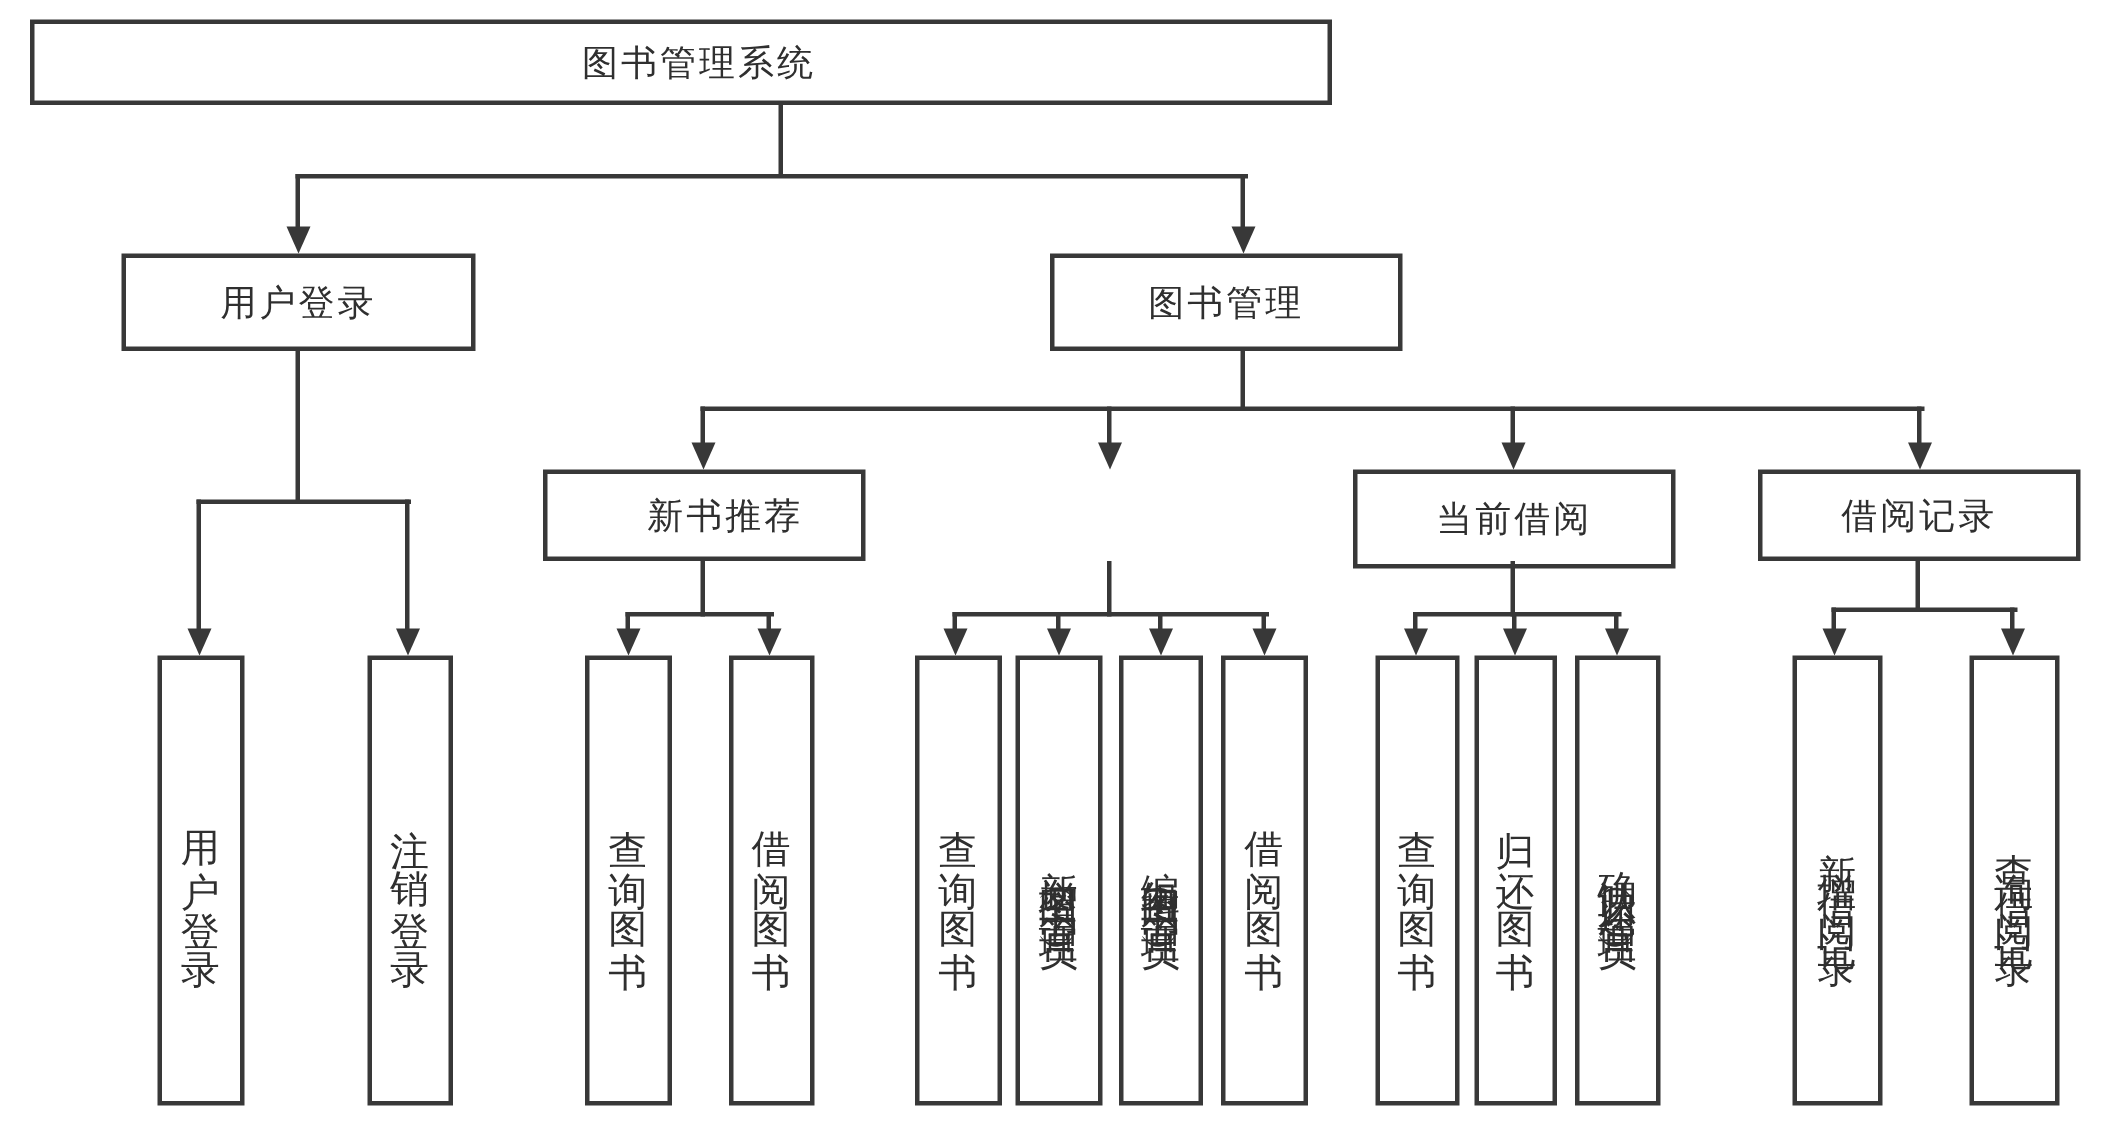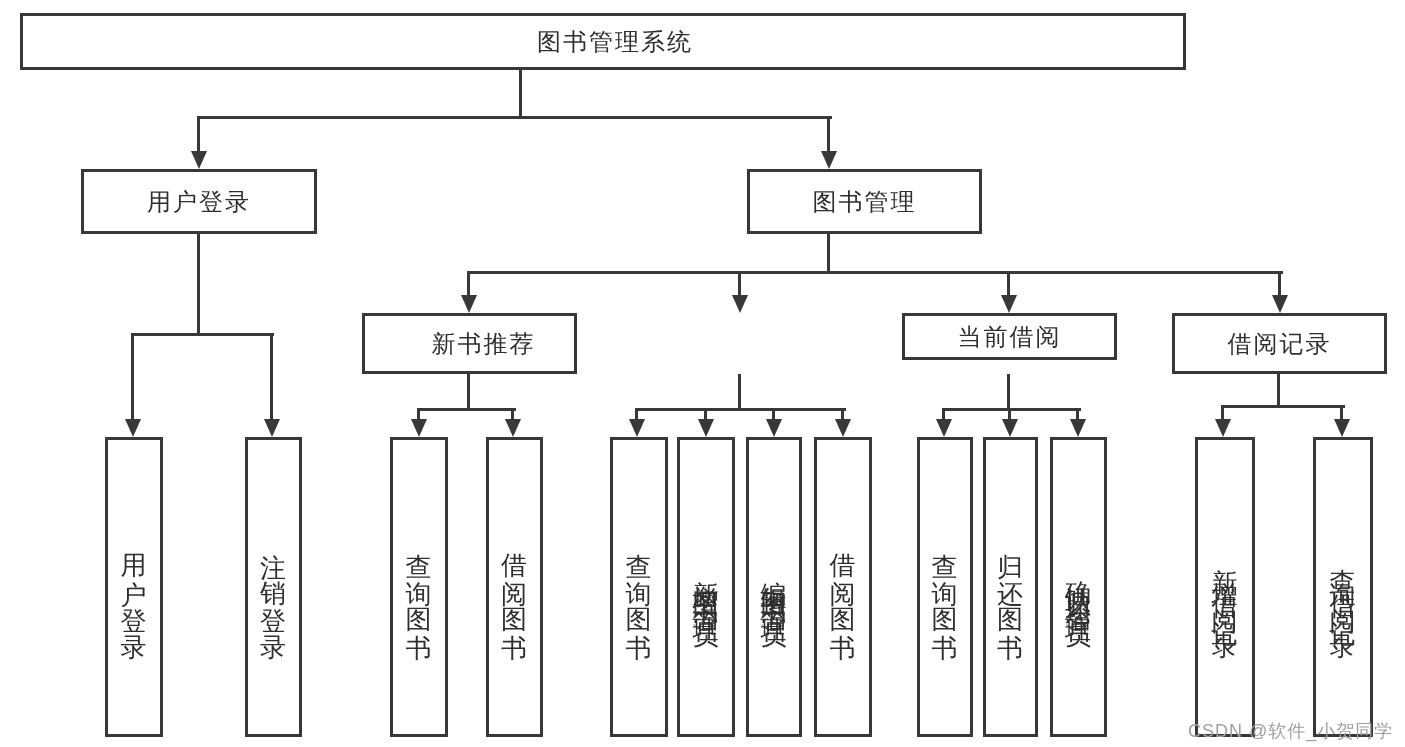--- a/index.html
+++ b/index.html
@@ -28,35 +28,35 @@
   .watermark{
     position:absolute;left:1188px;top:719px;font-size:18px;color:#9f9f9f;
     letter-spacing:1px;white-space:nowrap;z-index:5;
   }
 </style>
 </head>
 <body>
 
 <div class="canvas">
 
-  <div class="box" style="left:20px;top:13px;width:1166px;height:57px;padding-left:24px;">
+  <div class="box" style="left:20px;top:13px;width:868px;height:57px;padding-left:24px;">
     <span class="hlabel">图书管理系统</span>
   </div>
 
   <div class="box" style="left:81px;top:169px;width:236px;height:65px;">
     <span class="hlabel">用户登录</span>
   </div>
-  <div class="box" style="left:747px;top:169px;width:235px;height:65px;text-align:right;">
+  <div class="box" style="left:700px;top:169px;width:235px;height:65px;text-align:right;">
     <span class="hlabel">图书管理</span>
   </div>
 
   <div class="box" style="left:362px;top:313px;width:215px;height:61px;padding-left:28px;">
     <span class="hlabel">新书推荐</span>
   </div>
-  <div class="box" style="left:902px;top:313px;width:215px;height:47px;justify-content:center;">
+  <div class="box" style="left:902px;top:313px;width:215px;height:66px;justify-content:center;">
     <span class="hlabel">当前借阅</span>
   </div>
   <div class="box" style="left:1172px;top:313px;width:215px;height:61px;">
     <span class="hlabel">借阅记录</span>
   </div>
 
   <div class="box" style="left:105px;top:437px;width:58px;height:300px;">
     <span class="leaf-label len4">用户登录</span>
   </div>
   <div class="box" style="left:245px;top:437px;width:57px;height:300px;">
@@ -152,15 +152,14 @@
   <div class="vl" style="left:1076px;top:408px;height:15px;"></div>
   <div class="arrow" style="left:1070px;top:419px;"></div>
 
   <div class="vl" style="left:1277px;top:374px;height:34px;"></div>
   <div class="hl" style="left:1221px;top:405px;width:124px;"></div>
   <div class="vl" style="left:1221px;top:405px;height:18px;"></div>
   <div class="arrow" style="left:1215px;top:419px;"></div>
   <div class="vl" style="left:1340px;top:405px;height:18px;"></div>
   <div class="arrow" style="left:1334px;top:419px;"></div>
 
-  <div class="watermark">CSDN @软件_小贺同学</div>
 
 </div>
 
 </body></html>

